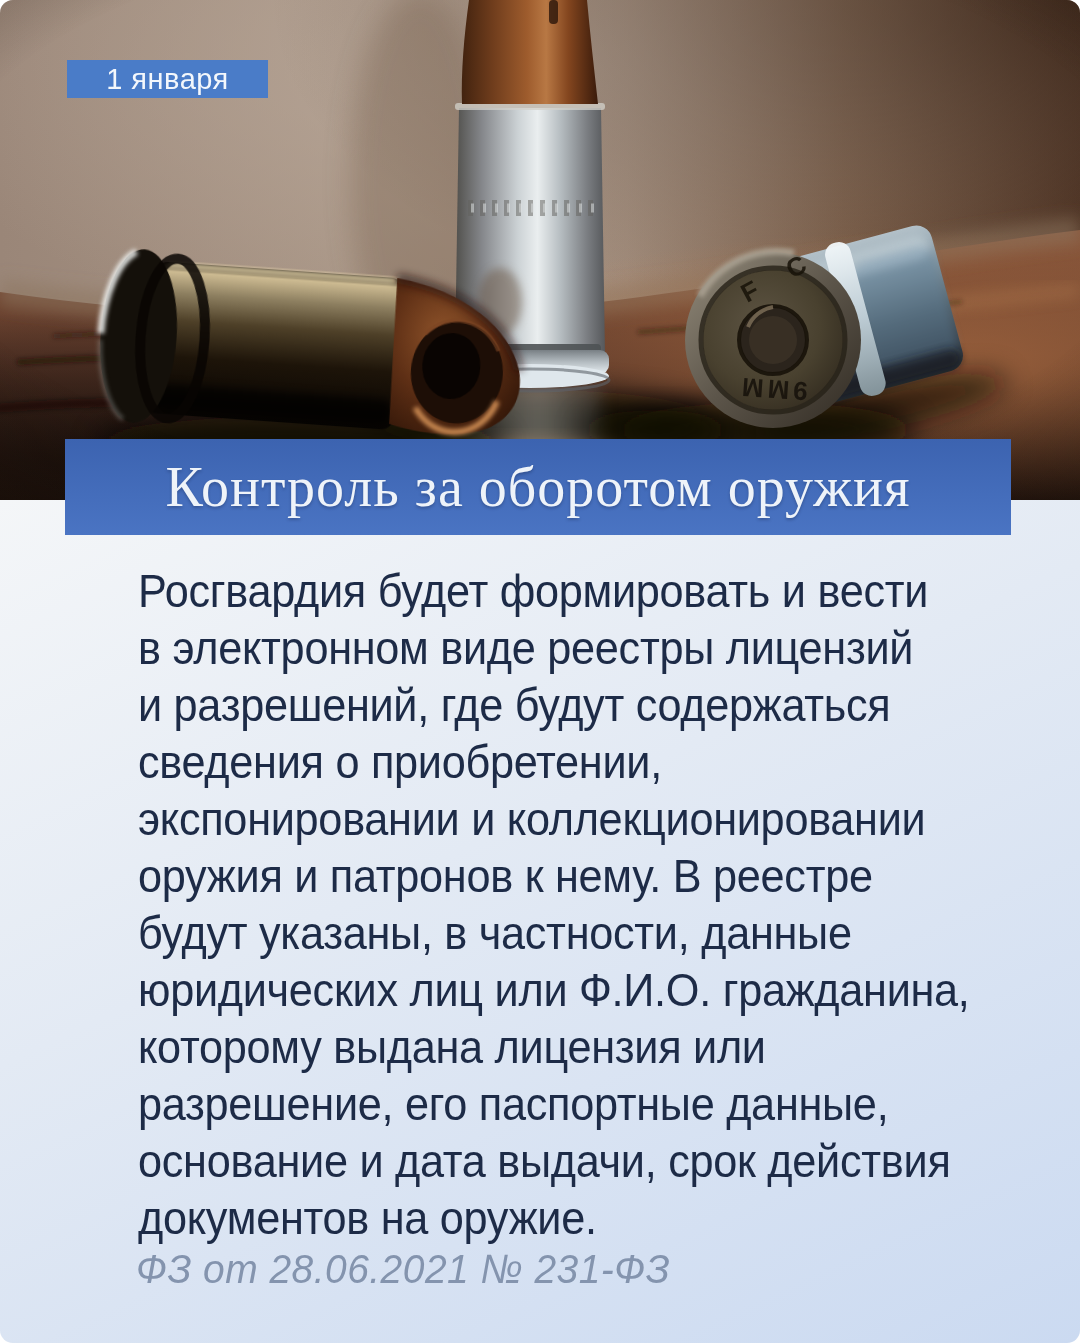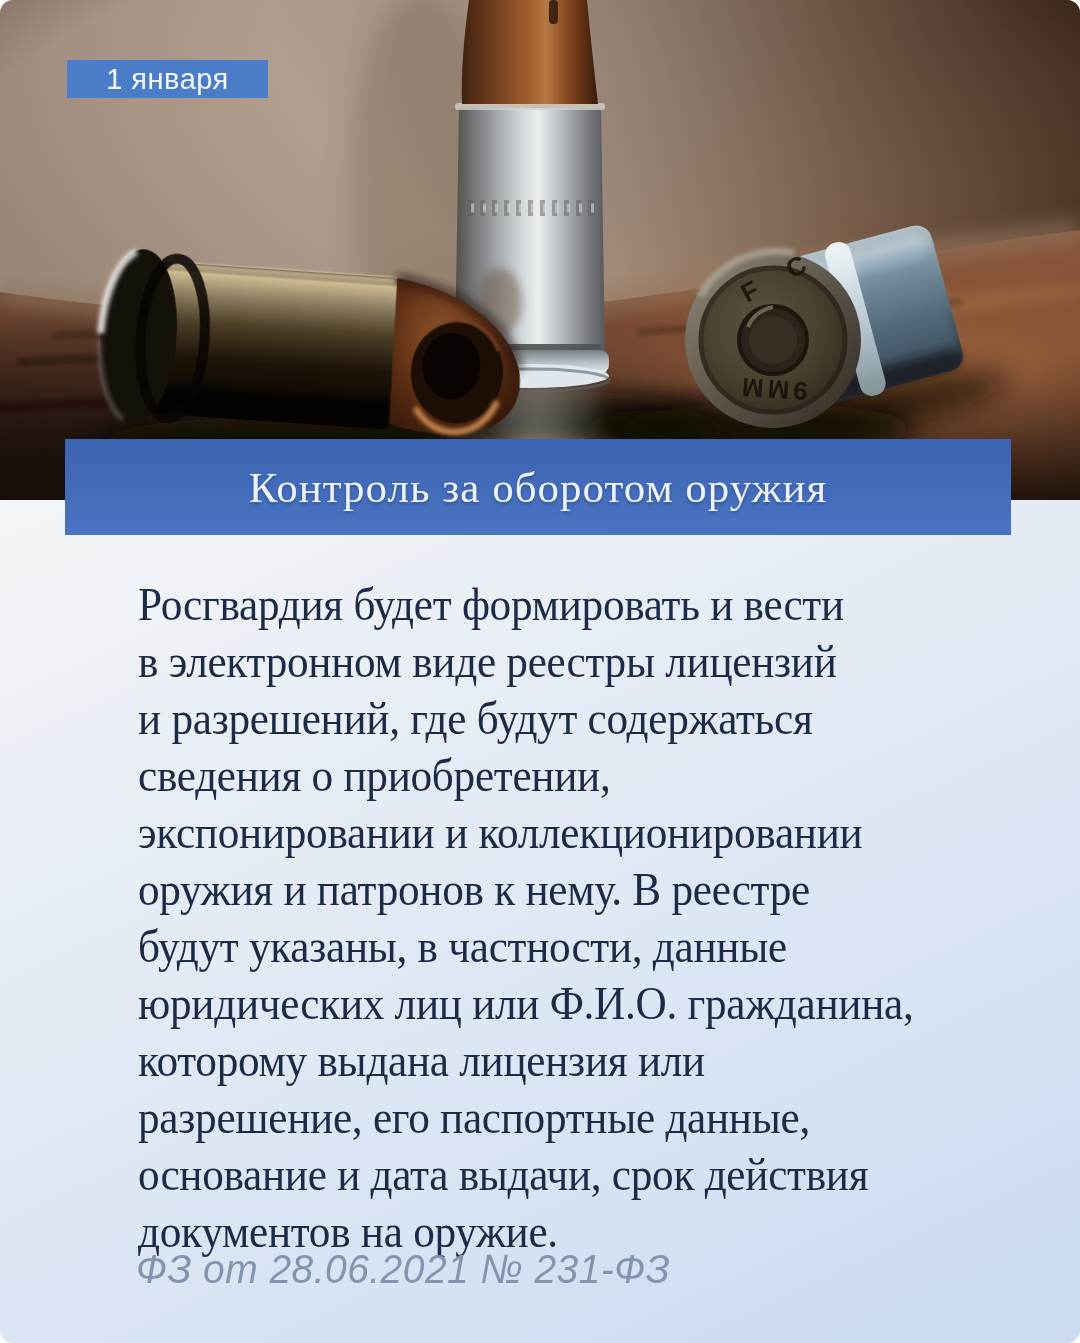--- a/index.html
+++ b/index.html
@@ -18,27 +18,26 @@
     background:var(--badge-blue,#4a7cc8);
     color:#f3f7fc;font-size:29px;line-height:38px;text-align:center;letter-spacing:.5px;
   }
   .banner{
     position:absolute;left:65px;top:439px;width:946px;height:96px;
     background:linear-gradient(180deg,var(--banner-blue-top,#3c63b0) 0%,var(--banner-blue-bottom,#4a74c3) 100%);
     display:flex;align-items:center;justify-content:center;
   }
   .banner h1{
     margin:4px;font-family:"Liberation Serif",serif;font-weight:normal;
-    font-size:43px;color:#eef3f9;letter-spacing:1px;white-space:nowrap;
+    font-size:56px;color:#eef3f9;letter-spacing:1px;white-space:nowrap;
     text-shadow:0 2px 3px rgba(15,25,55,.28);
   }
   .body-text{
-    position:absolute;left:138px;top:576px;width:905px;
+    position:absolute;left:138px;top:563px;width:905px;
     color:var(--body-text,#1d2b47);
-    font-family:Liberation Serif, serif;
   }
   .body-text .line{
     white-space:nowrap;font-size:46px;line-height:57px;
     transform:scaleX(.94);transform-origin:0 50%;letter-spacing:-.3px;
   }
   .footer{
     position:absolute;left:136px;top:1246px;
     color:var(--footer-text,#8494ae);
     font-size:41px;font-style:italic;white-space:nowrap;letter-spacing:.5px;
     transform:scaleX(.95);transform-origin:0 50%;

